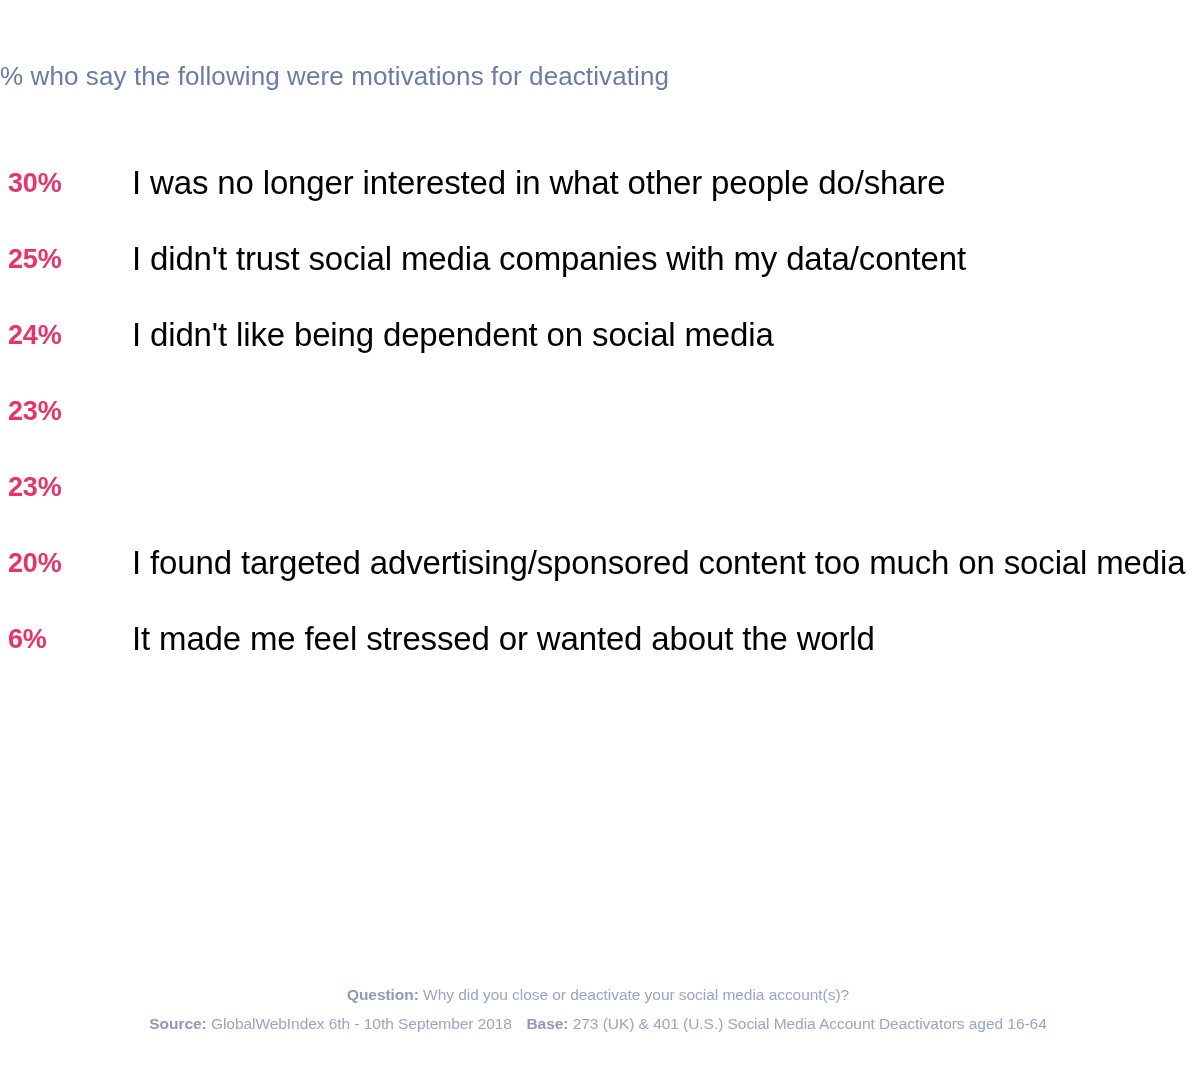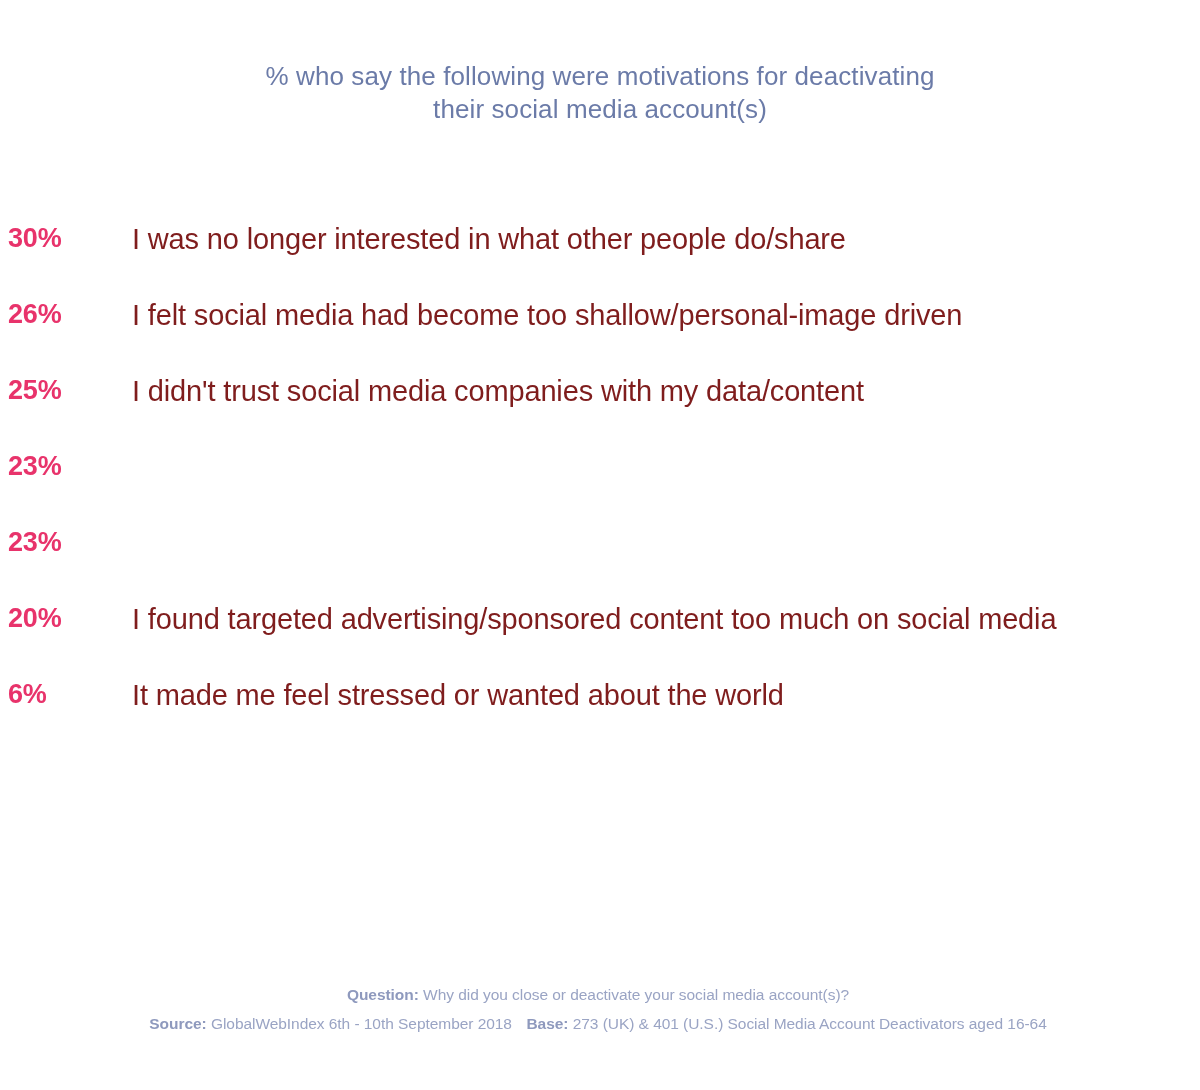--- a/index.html
+++ b/index.html
@@ -22,59 +22,58 @@
     height: 1090px;
     box-sizing: border-box;
     display: flex;
     flex-direction: column;
   }
 
   
   .chart-title {
     margin: 0;
     padding: 60px 0 0 0;
-    text-align: center;
     color: #6B7BA8;
     font-size: 26px;
     font-weight: 400;
     line-height: 33px;
     letter-spacing: 0.1px;
   }
   .chart-title .title-line {
     display: block;
     white-space: nowrap;
   }
 
   
   .rows {
     position: relative;
     margin-top: 52px;
     flex: 0 0 auto;
   }
   .data-row {
     display: flex;
-    align-items: flex-end;
+    align-items: center;
     height: 76px;
     width: 956px;
     box-sizing: border-box;
   }
   .row-value {
     flex: 0 0 132px;
     padding-left: 8px;
     box-sizing: border-box;
     color: #E8336B;
     font-size: 27px;
     font-weight: bold;
     letter-spacing: -0.2px;
     white-space: nowrap;
   }
   .row-label {
     flex: 1 1 auto;
-    color: #7f1d1d;
-    font-size: 29px;
+    color: #000000;
+    font-size: 33px;
     font-weight: 400;
     letter-spacing: -0.15px;
     white-space: nowrap;
     line-height: 30px;
   }
 
   
   .footnotes {
     position: absolute;
     left: 0;
@@ -99,40 +98,39 @@
     width: 6px;
   }
 </style>
 </head>
 <body>
 
 <div class="infographic">
 
   <h1 class="chart-title">
     <span class="title-line">% who say the following were motivations for deactivating</span>
-    <span class="title-line">their social media account(s)</span>
   </h1>
 
   <div class="rows">
 
     <div class="data-row">
       <span class="row-value">30%</span>
       <span class="row-label">I was no longer interested in what other people do/share</span>
     </div>
 
-    <div class="data-row">
-      <span class="row-value">26%</span>
-      <span class="row-label">I felt social media had become too shallow/personal-image driven</span>
-    </div>
 
     <div class="data-row">
       <span class="row-value">25%</span>
       <span class="row-label">I didn't trust social media companies with my data/content</span>
     </div>
 
+    <div class="data-row">
+      <span class="row-value">24%</span>
+      <span class="row-label">I didn't like being dependent on social media</span>
+    </div>
 
     <div class="data-row">
       <span class="row-value">23%</span>
     </div>
 
     <div class="data-row">
       <span class="row-value">23%</span>
     </div>
 
 

